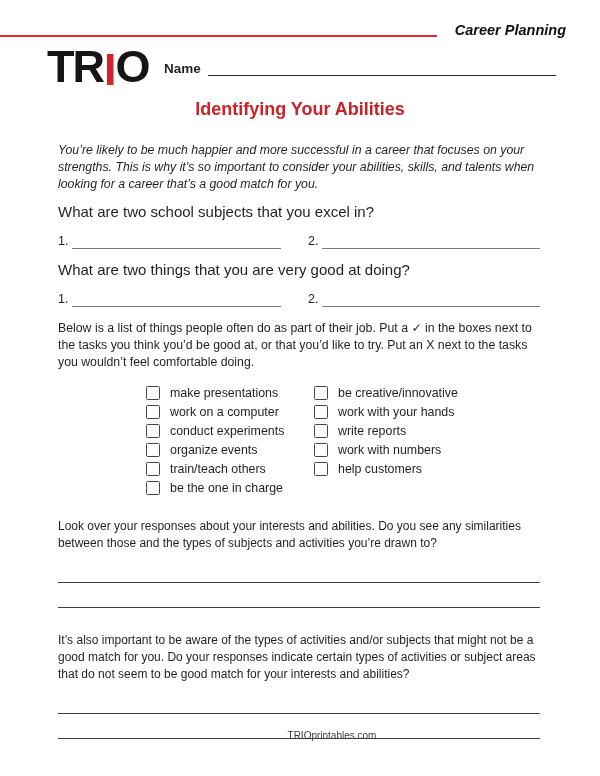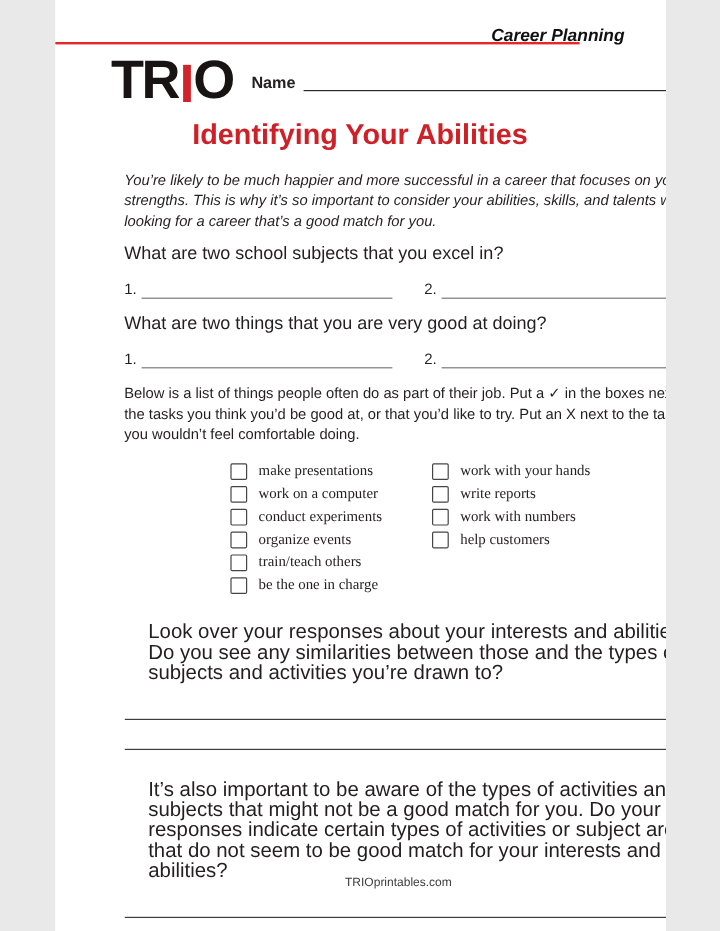--- a/index.html
+++ b/index.html
@@ -1,18 +1,18 @@
 <!DOCTYPE html>
 <html><head>
 <meta charset="utf-8">
 <style>
   html,body { margin:0; padding:0; background:#e9e9e9; }
   .page {
     position:relative;
-    width:509px; height:776px;
+    width:600px; height:776px;
     margin:0 auto;
     background:#ffffff;
     font-family:"Liberation Sans", sans-serif;
     color:#231f20;
     overflow:hidden;
   }
   
   .top-rule {
     position:absolute; top:35px; left:0;
     width:437px; height:2px;
@@ -41,21 +41,21 @@
   }
   .name-row .name-line {
     flex:1; margin-left:7px;
     border-bottom:1.6px solid #2b2b2b;
     height:16px;
   }
   
   .title {
     position:absolute; top:99px; left:0;
     width:100%; text-align:center;
-    font-size:24px; font-weight:bold;
+    font-size:18px; font-weight:bold;
     color:#ce2127;
   }
   
   .content {
     position:absolute; top:142px; left:58px;
     width:482px;
   }
   p { margin:0; }
   .intro {
     font-style:italic; font-size:12.3px; line-height:17px;
@@ -78,32 +78,31 @@
   }
   .instructions { font-size:12.3px; line-height:17px; margin-top:13px; }
   
   .check-grid {
     margin:15px 0 0 88px;
     display:grid;
     grid-template-columns:168px 200px;
     grid-auto-flow:column;
     grid-template-rows:repeat(6, 13px);
     row-gap:6px;
-    font-family:Liberation Serif, serif;
   }
   .check-item { display:flex; align-items:center; font-size:12.4px; }
   .checkbox {
     width:12px; height:12px;
     border:1.5px solid #454545; border-radius:1.5px;
     background:#ffffff;
     margin-right:10px;
     flex:0 0 auto;
   }
   
-  .reflect { font-size:17px; line-height:17px; margin-top:24px;margin-left:20px; }
+  .reflect { font-size:12px; line-height:17px; margin-top:24px; }
   .ans-line {
     height:24px;
     border-bottom:1.7px solid #3d3d3d;
   }
   .ans-line.first { margin-top:6px; }
   
   .footer {
     position:absolute; top:730px; left:0;
     width:100%; text-align:center;
     font-size:10px; color:#3c3c3c;padding-left:32px;
@@ -176,20 +175,24 @@
       <div class="check-item">
           <span class="checkbox"></span>
           <span>train/teach others</span>
         </div>
       <div class="check-item">
           <span class="checkbox"></span>
           <span>be the one in charge</span>
         </div>
       <div class="check-item">
           <span class="checkbox"></span>
+          <span>be creative/innovative</span>
+        </div>
+      <div class="check-item">
+          <span class="checkbox"></span>
           <span>work with your hands</span>
         </div>
       <div class="check-item">
           <span class="checkbox"></span>
           <span>write reports</span>
         </div>
       <div class="check-item">
           <span class="checkbox"></span>
           <span>work with numbers</span>
         </div>

